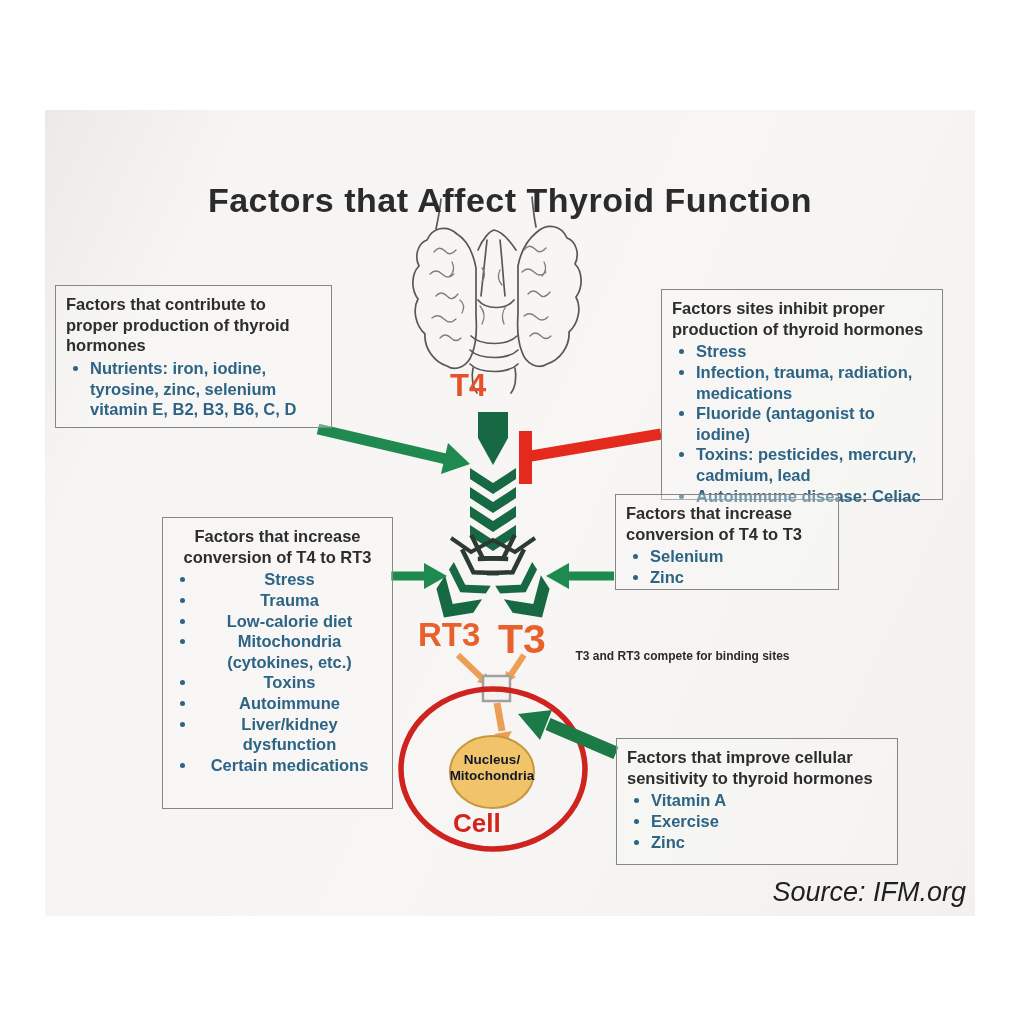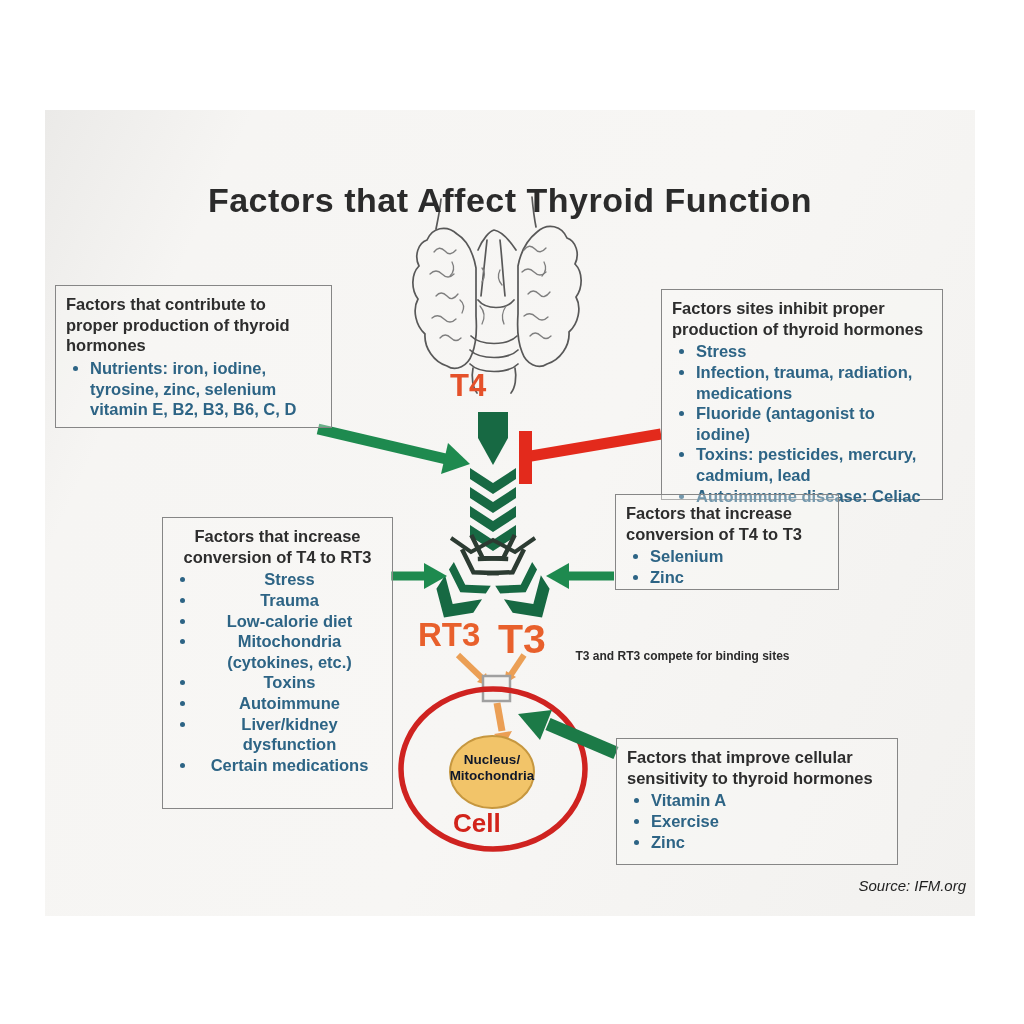--- a/index.html
+++ b/index.html
@@ -23,21 +23,21 @@
   #box-sensitivity{left:616px;top:718px;width:282px;height:127px;margin-top:20px;}
   .node-label{position:absolute;font-weight:700;}
   #label-t4{left:450px;top:368px;width:80px;font-size:31px;color:#e5512a;}
   #label-rt3{left:418px;top:616px;width:82px;font-size:33px;color:#e8602c;}
   #label-t3{left:498px;top:616px;width:62px;font-size:41px;color:#e8602c;}
   #compete-note{left:530px;top:650px;width:305px;font-size:12px;line-height:1.15;
                 color:#2b2b2b;font-weight:700;text-align:center;}
   #label-nucleus{left:446px;top:752px;width:92px;font-size:13.5px;line-height:1.15;
                  color:#0f172a;font-weight:700;text-align:center;}
   #label-cell{left:453px;top:808px;width:80px;font-size:26px;color:#d2241b;}
-  #source{left:700px;top:877px;width:266px;text-align:right;font-size:15px;font-style:italic;
+  #source{left:700px;top:877px;width:266px;text-align:right;font-size:27px;font-style:italic;
           color:#1f1f1f;}
   svg{position:absolute;left:0;top:0;}
 </style>
 </head>
 <body>
 
 <div id="page">
   <div id="scan"></div>
 
   <svg width="1024" height="1024" viewBox="0 0 1024 1024">

